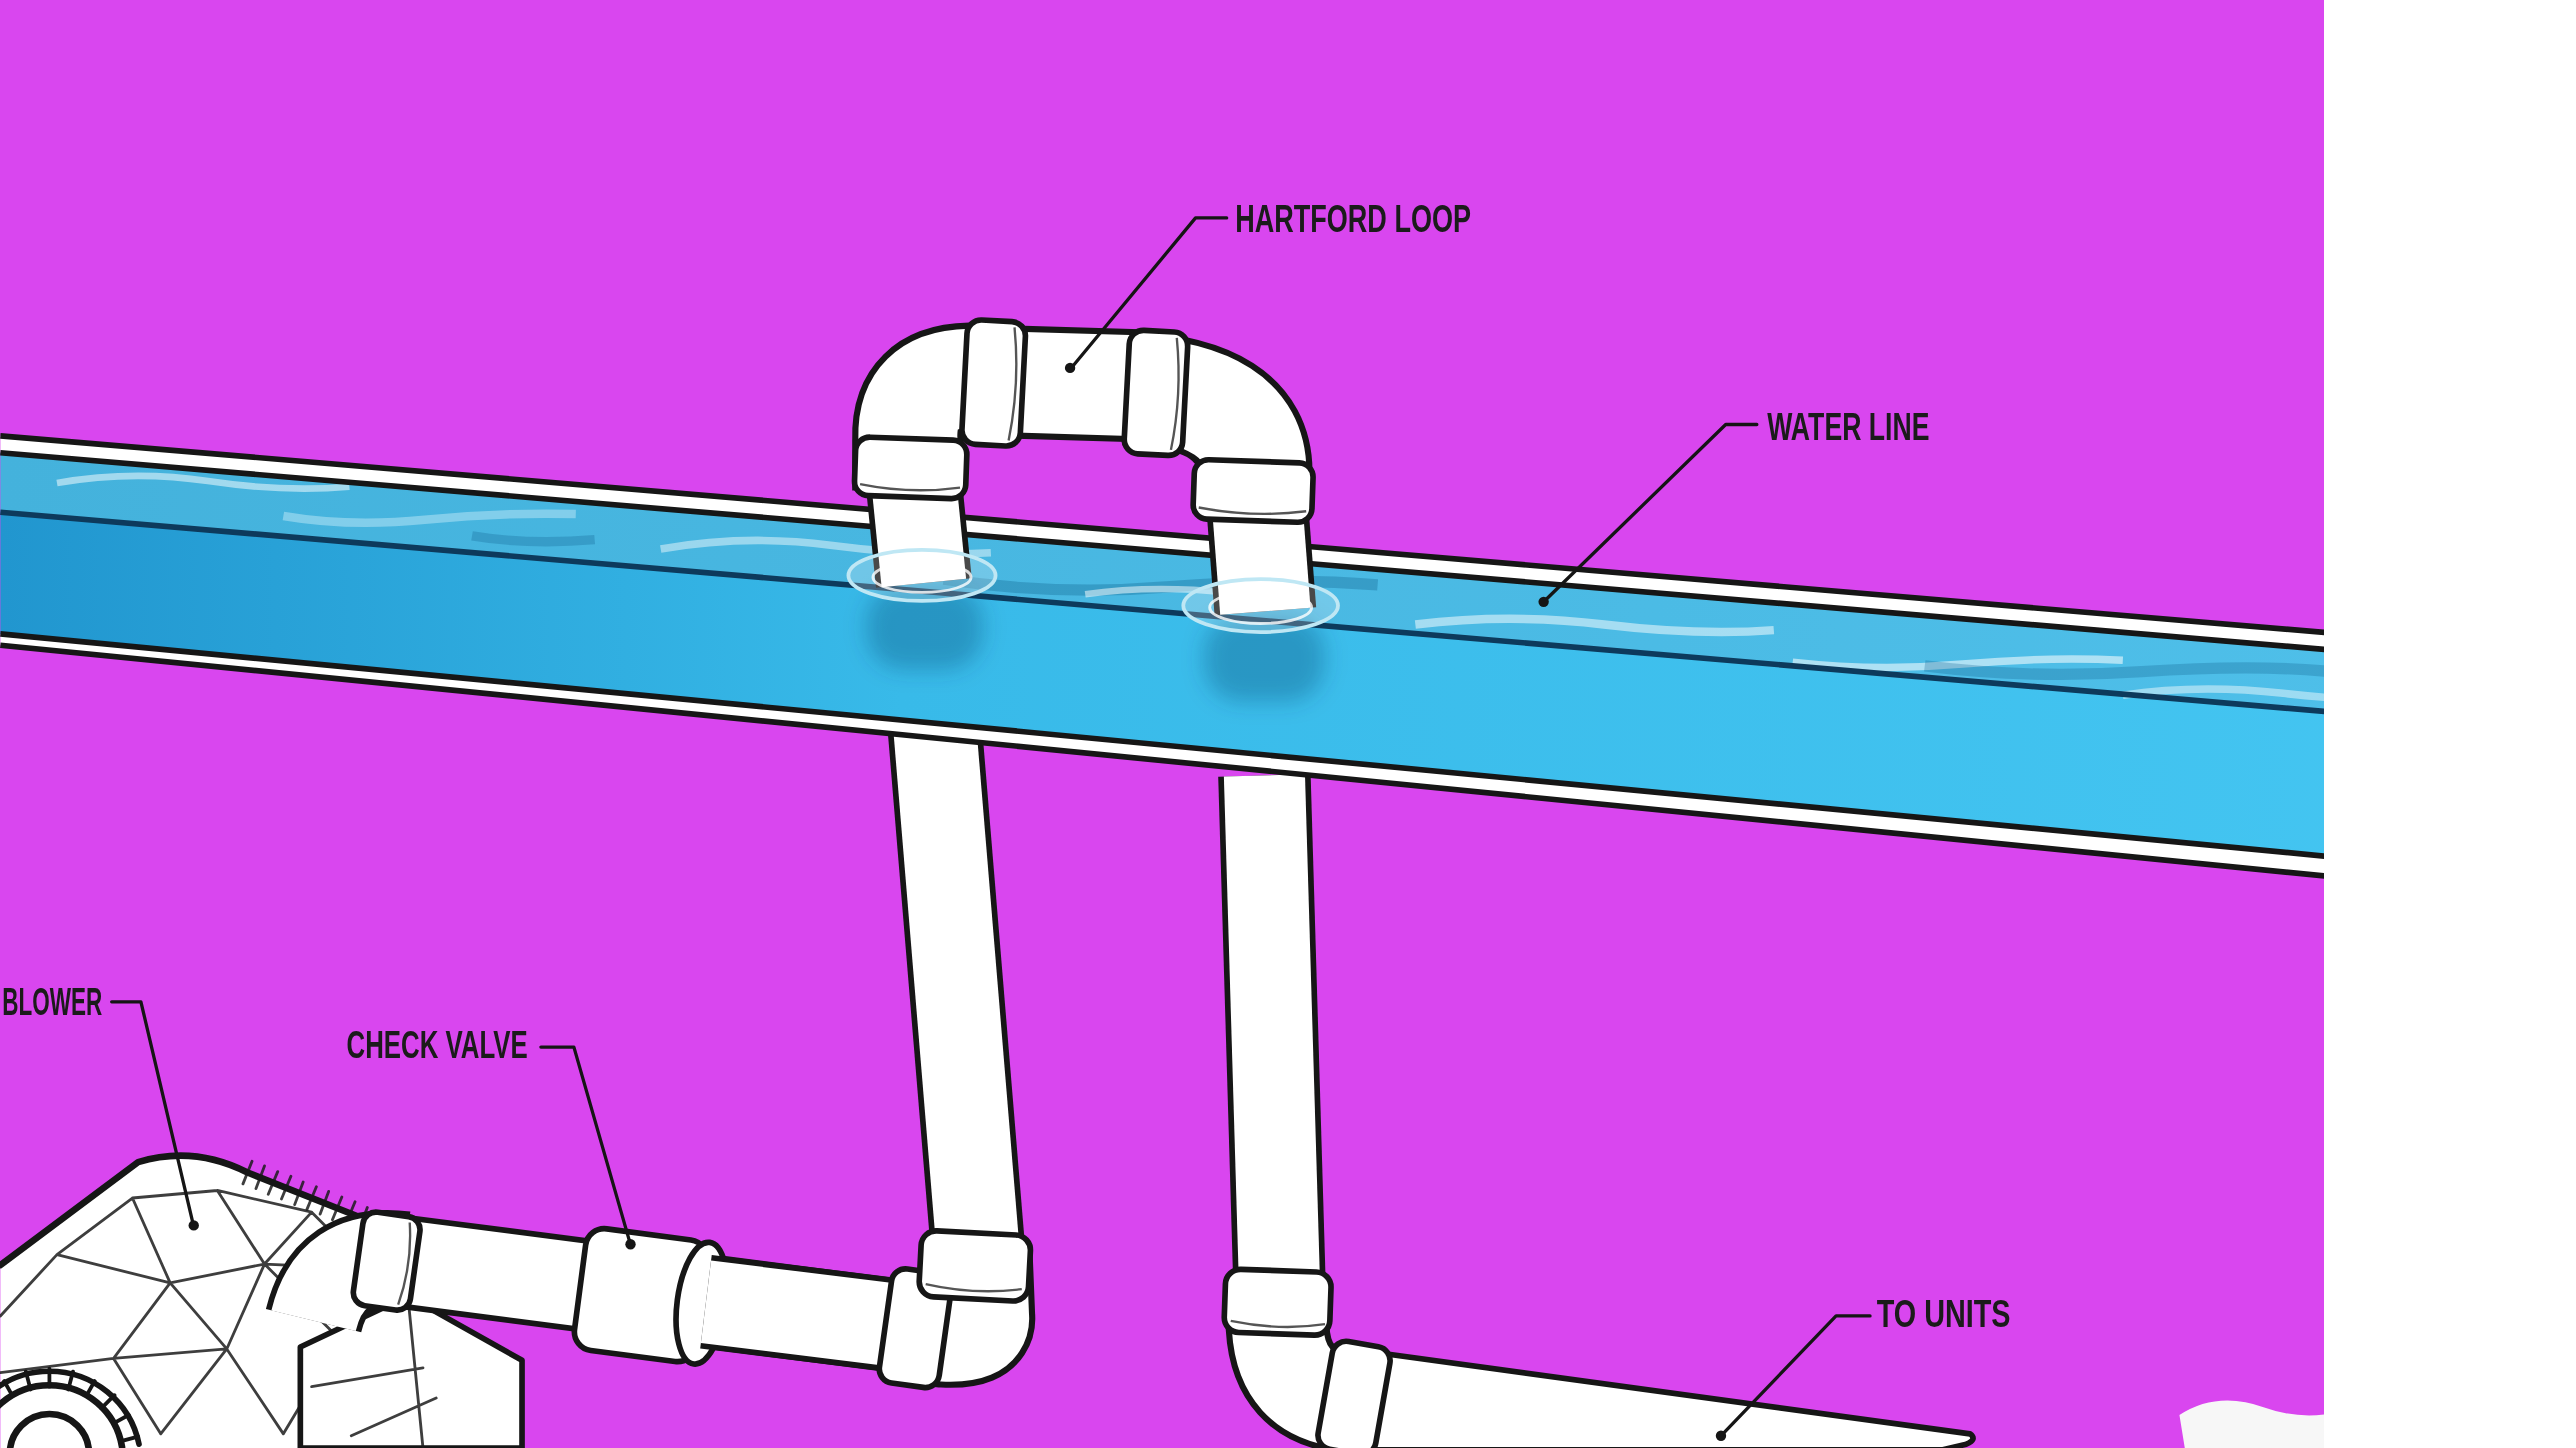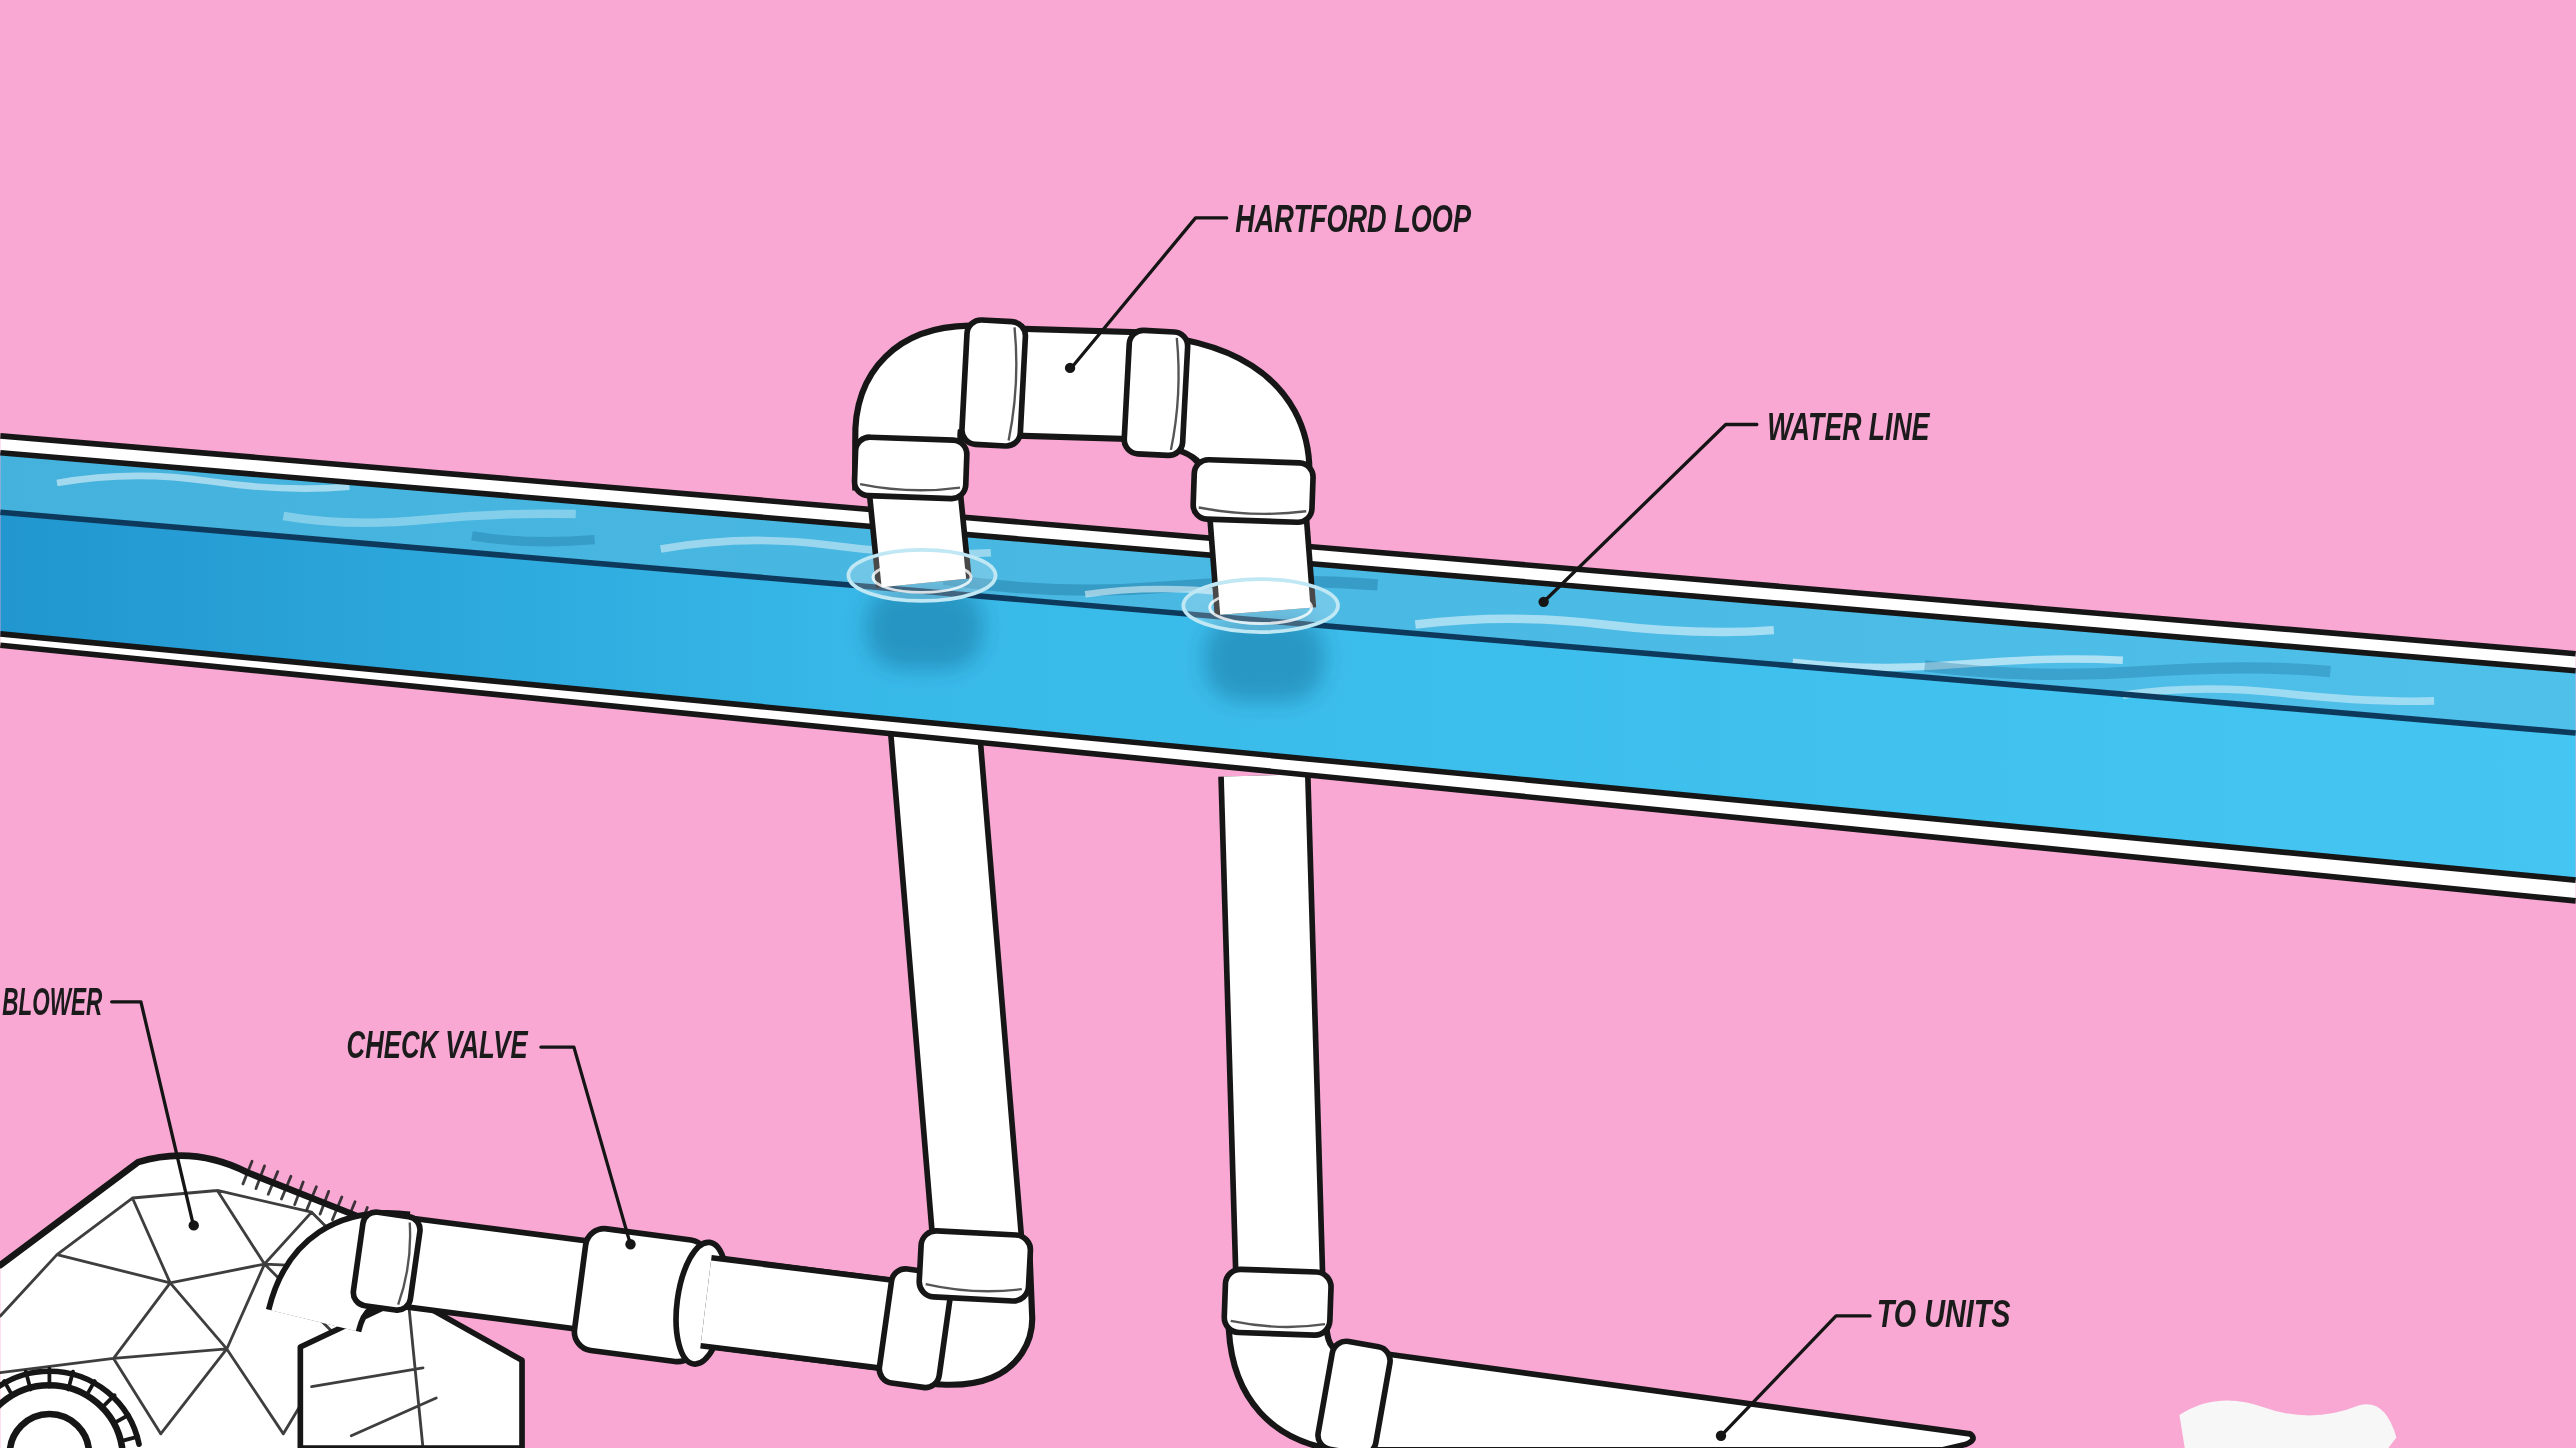--- a/index.html
+++ b/index.html
@@ -1,17 +1,17 @@
 <!DOCTYPE html>
 <html style="font-size:15px"><head>
 <meta charset="utf-8">
 <style>
   html,body{margin:0;padding:0;background:#ffffff;}
-  .stage{position:relative;width:2576px;height:1448px;background:#f9a8d4;overflow:hidden;
-         font-family:"Liberation Sans", sans-serif;font-style:italic;}
+  .stage{position:relative;width:2324px;height:1448px;background:#d946ef;overflow:hidden;
+         font-family:"Liberation Sans", sans-serif;}
   svg{position:absolute;left:0;top:0;display:block;}
   .lbl{font-family:"Liberation Sans", sans-serif;font-weight:700;font-size:41px;fill:#1b1b1b;}
   .leader{fill:none;stroke:#151515;stroke-width:3.5;stroke-linejoin:round;stroke-linecap:round;}
   .ldot{fill:#151515;stroke:none;}
   .pipeB{fill:none;stroke:#161616;stroke-linecap:butt;stroke-linejoin:round;}
   .pipeW{fill:none;stroke:#ffffff;stroke-linecap:butt;stroke-linejoin:round;}
   .coupling{fill:#ffffff;stroke:#161616;stroke-width:6;}
   .bead{fill:none;stroke:#2a2a2a;stroke-width:2.5;opacity:.8;}
   .outline{fill:none;stroke:#161616;stroke-width:7;stroke-linejoin:round;stroke-linecap:round;}
   .mesh{fill:none;stroke:#1c1c1c;stroke-width:3;opacity:.85;stroke-linecap:round;}

